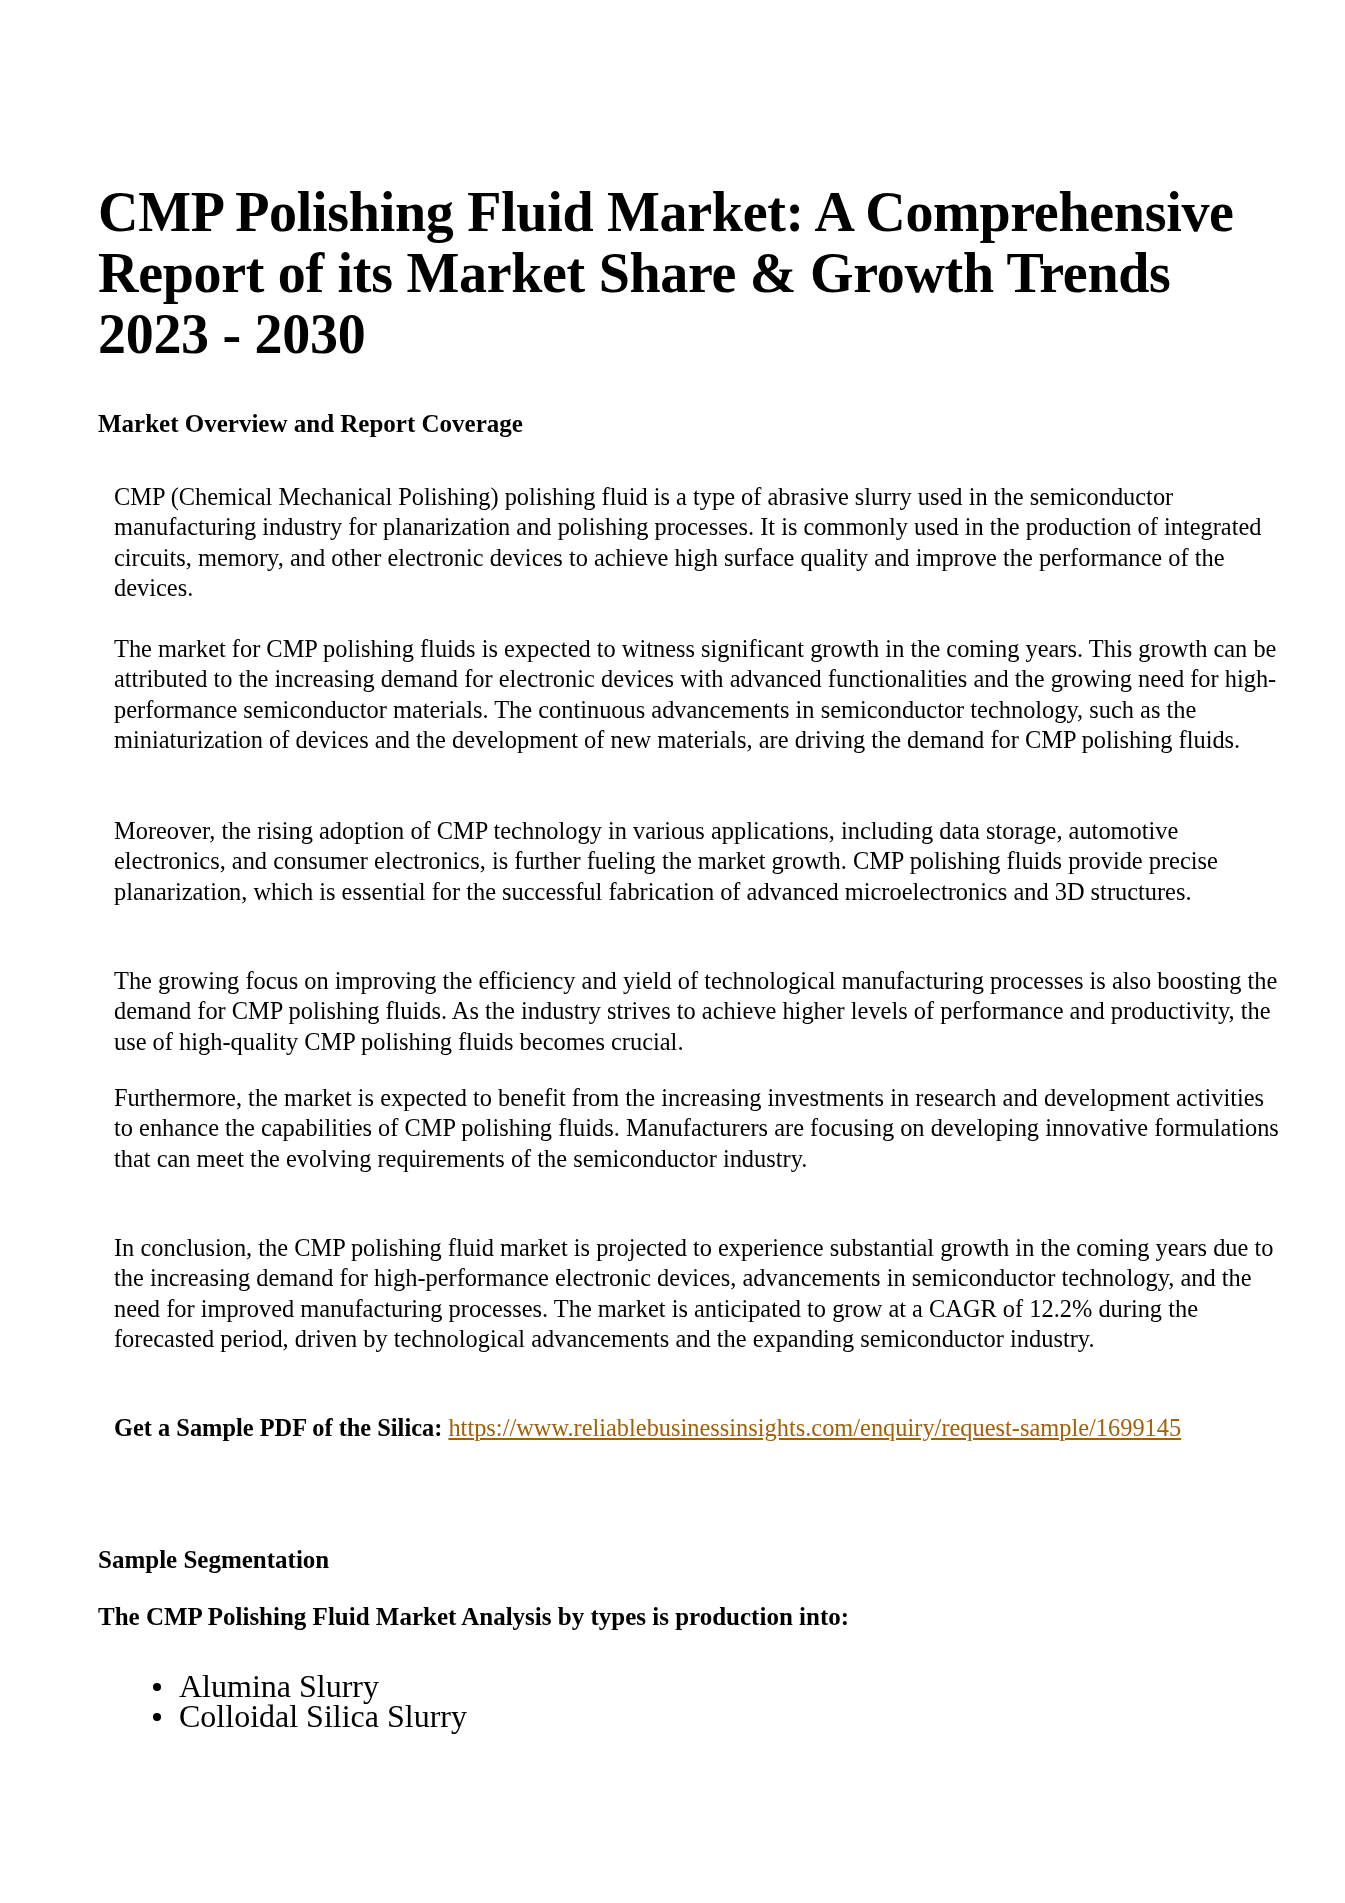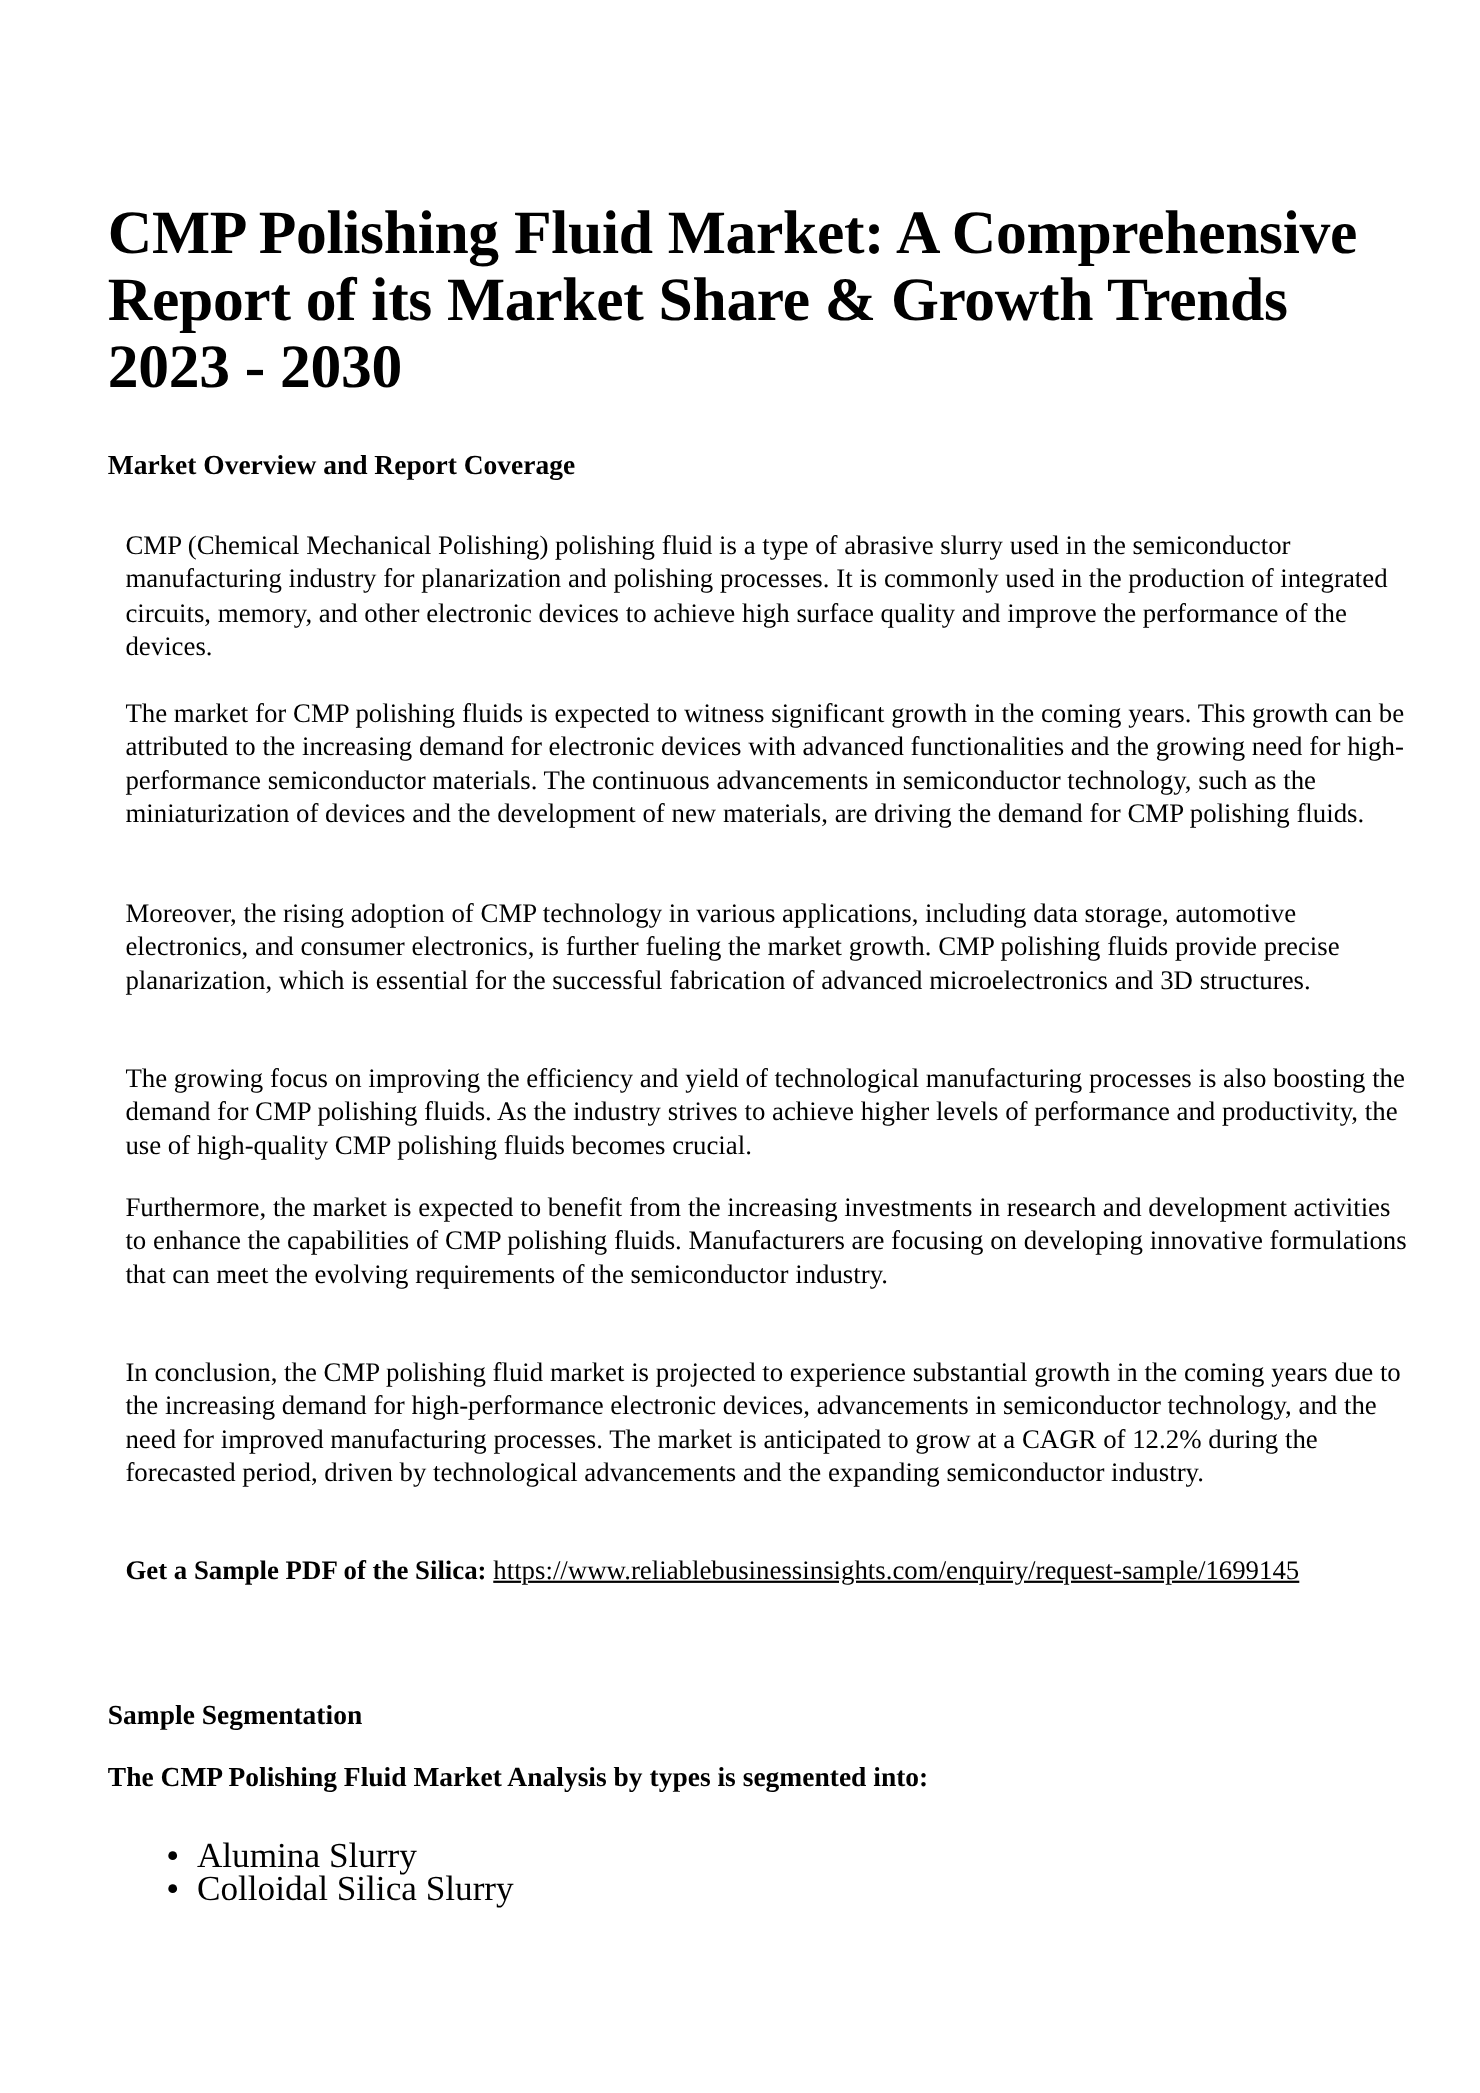--- a/index.html
+++ b/index.html
@@ -43,21 +43,21 @@
     }
     .para {
       position: absolute;
       left: 0;
       width: 1165px;
       margin: 16px;
       font-size: 24.4px;
       line-height: 30.3px;
     }
     .link {
-      color: #000000;
+      color: #a16207;
       text-decoration: underline;
       font-weight: normal;
     }
     ul.types {
       position: absolute;
       left: 0;
       top: 1658px;
       margin: 13px;
       padding: 0 0 0 68px;
       font-size: 32px;
@@ -97,20 +97,20 @@
   <p class="para" style="top:1067px;">Furthermore, the market is expected to benefit from the increasing investments in research and development activities to enhance the capabilities of CMP polishing fluids. Manufacturers are focusing on developing innovative formulations that can meet the evolving requirements of the semiconductor industry.</p>
 
   <p class="para" style="top:1217px;">In conclusion, the CMP polishing fluid market is projected to experience substantial growth in the coming years due to the increasing demand for high-performance electronic devices, advancements in semiconductor technology, and the need for improved manufacturing processes. The market is anticipated to grow at a CAGR of 12.2% during the forecasted period, driven by technological advancements and the expanding semiconductor industry.</p>
 
   <p class="para" style="top:1397px;">
     <b>Get a Sample PDF of the Silica: </b><a class="link" href="#">https://www.reliablebusinessinsights.com/enquiry/request-sample/1699145</a>
   </p>
 
   <h3 class="subhead" style="top:1545px;">Sample Segmentation</h3>
 
-  <h3 class="subhead" style="top:1602px;">The CMP Polishing Fluid Market Analysis by types is segmented into:</h3>
+  <h3 class="subhead" style="top:1602px;">The CMP Polishing Fluid Market Analysis by types is production into:</h3>
 
   <ul class="types">
     <li><span class="bullet"></span><span>Alumina Slurry</span></li>
     <li><span class="bullet"></span><span>Colloidal Silica Slurry</span></li>
   </ul>
 
 </div>
 
 </body></html>

